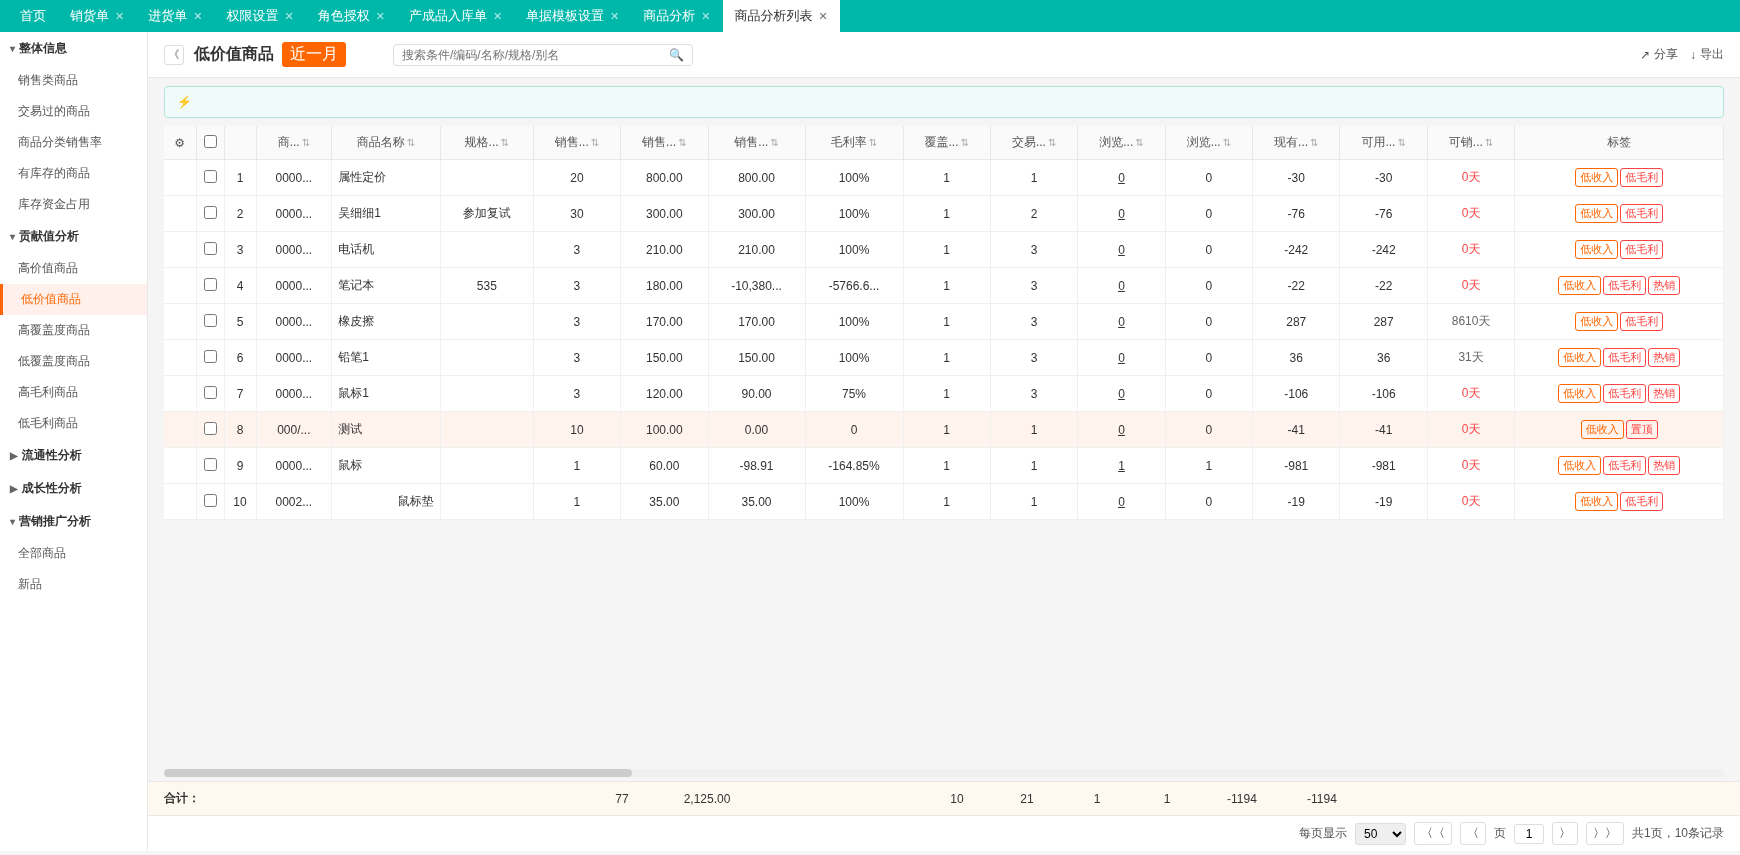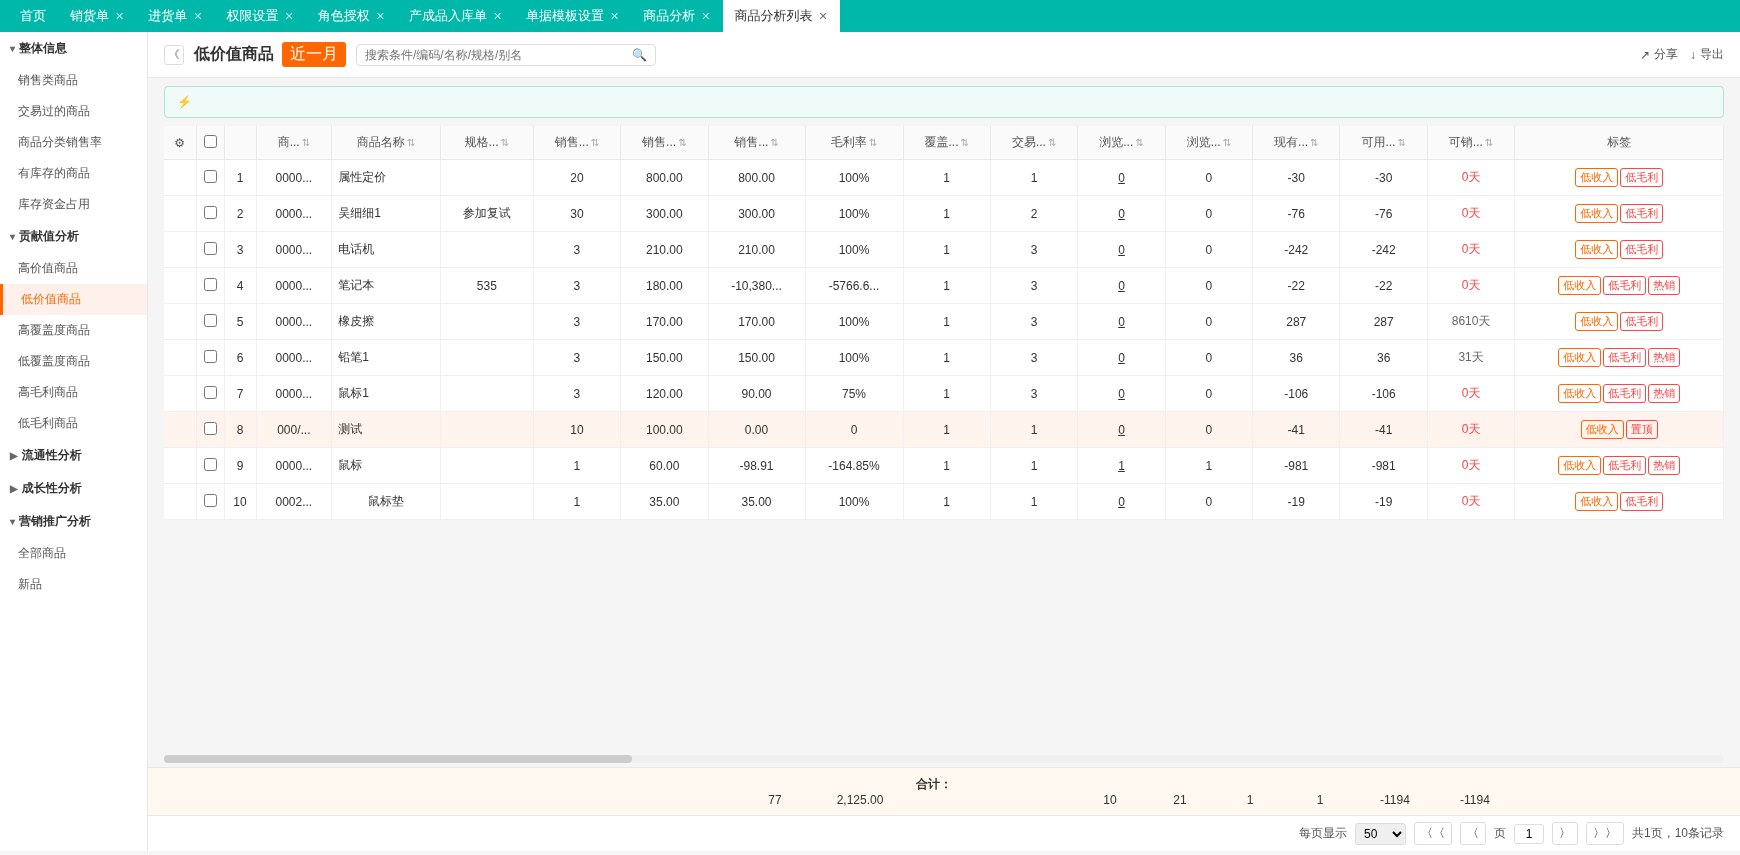--- a/index.html
+++ b/index.html
@@ -108,20 +108,21 @@
       margin-right: 10px;
     }
     .search-box {
       display: flex;
       align-items: center;
       border: 1px solid #ddd;
       border-radius: 4px;
       padding: 3px 8px;
       flex: 1;
       max-width: 300px;
+      margin-left: 37px;
     }
     .search-box input {
       border: none;
       outline: none;
       font-size: 12px;
       width: 100%;
     }
     .search-icon { color: #ff6600; margin-left: 4px; }
     .header-actions {
       margin-left: auto;
@@ -200,21 +201,20 @@
     
     
     .footer-totals {
       background: #fff8f0;
       border-top: 1px solid #e8e8e8;
       padding: 8px 16px;
       display: flex;
       align-items: center;
       font-size: 12px;
       color: #333;
-      flex-direction: column;
     }
     .total-label { font-weight: bold; margin-right: 20px; }
 
     
     .pagination-bar {
       background: #fff;
       border-top: 1px solid #e8e8e8;
       padding: 6px 16px;
       display: flex;
       align-items: center;
@@ -578,21 +578,21 @@
     <td>-981</td>
     <td>-981</td>
     <td style="color:#ff4444;">0天</td>
     <td><span class="tag tag-orange">低收入</span><span class="tag tag-red">低毛利</span><span class="tag tag-red">热销</span></td>
   </tr>
             <tr>
     <td></td>
     <td><input type="checkbox" style=""></td>
     <td>10</td>
     <td>0002...</td>
-    <td style="text-align:center;">鼠标垫</td>
+    <td style="text-align:right;">鼠标垫</td>
     <td></td>
     <td>1</td>
     <td>35.00</td>
     <td>35.00</td>
     <td>100%</td>
     <td>1</td>
     <td>1</td>
     <td><span class="link-underline">0</span></td>
     <td>0</td>
     <td>-19</td>

